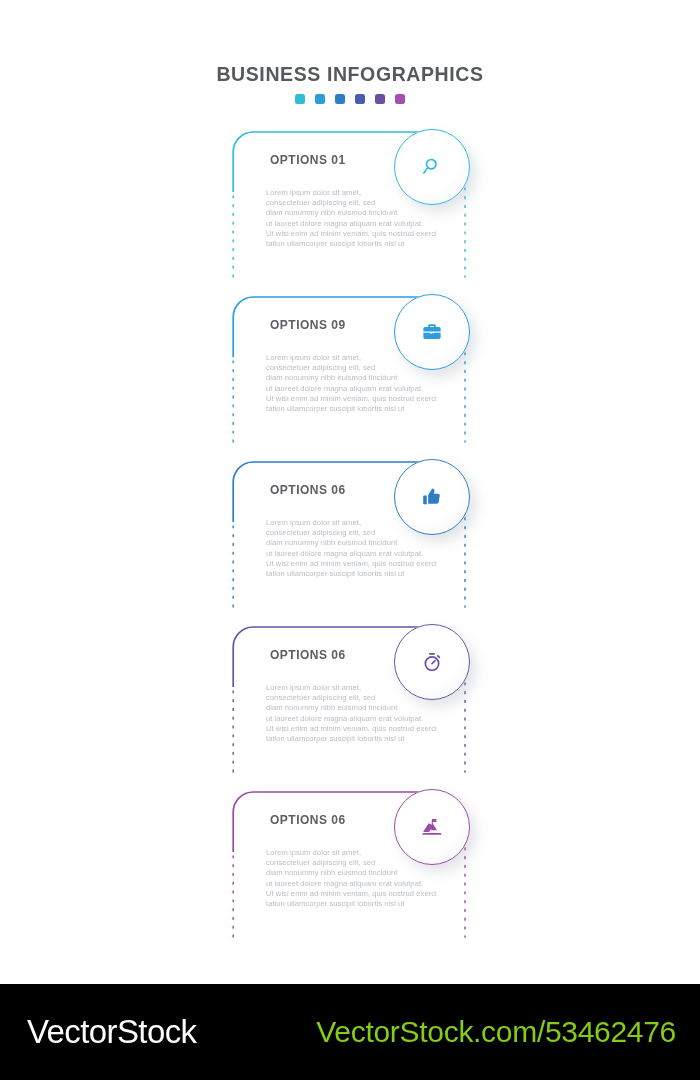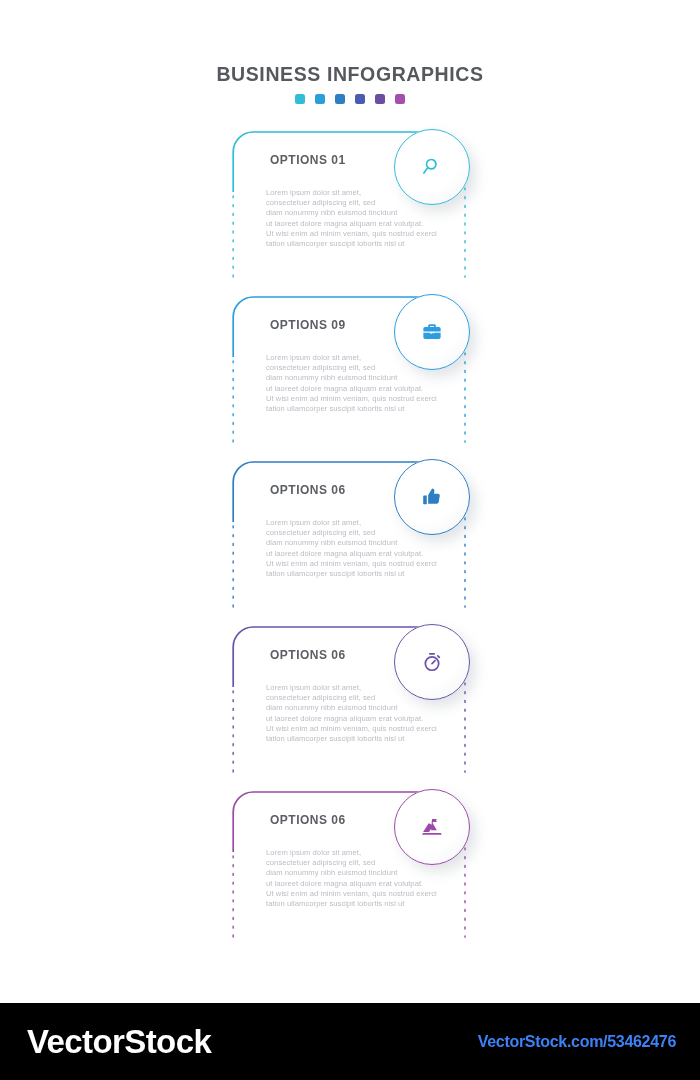--- a/index.html
+++ b/index.html
@@ -129,40 +129,39 @@
     border: 1.6px solid currentColor;
     z-index: 3;
   }
 
   
   .footer {
     position: absolute;
     left: 0;
     bottom: 0;
     width: 700px;
-    height: 77px;
+    height: 96px;
     background: #000000;
-    font-weight: bold;
   }
   .footer-brand {
     position: absolute;
     left: 27px;
     top: 50%;
     transform: translateY(-50%);
     color: #ffffff;
     font-size: 33px;
     letter-spacing: -0.6px;
   }
   .footer-url {
     position: absolute;
     right: 24px;
     top: 50%;
     transform: translateY(-50%);
-    color: #3b82f6;
-    font-size: 16px;
+    color: #84cc16;
+    font-size: 30px;
     letter-spacing: -0.3px;
     text-align: center;
   }
 </style>
 </head>
 <body>
 
 <div class="header">
   <div class="header-title">BUSINESS INFOGRAPHICS</div>
   <div class="header-dots">

